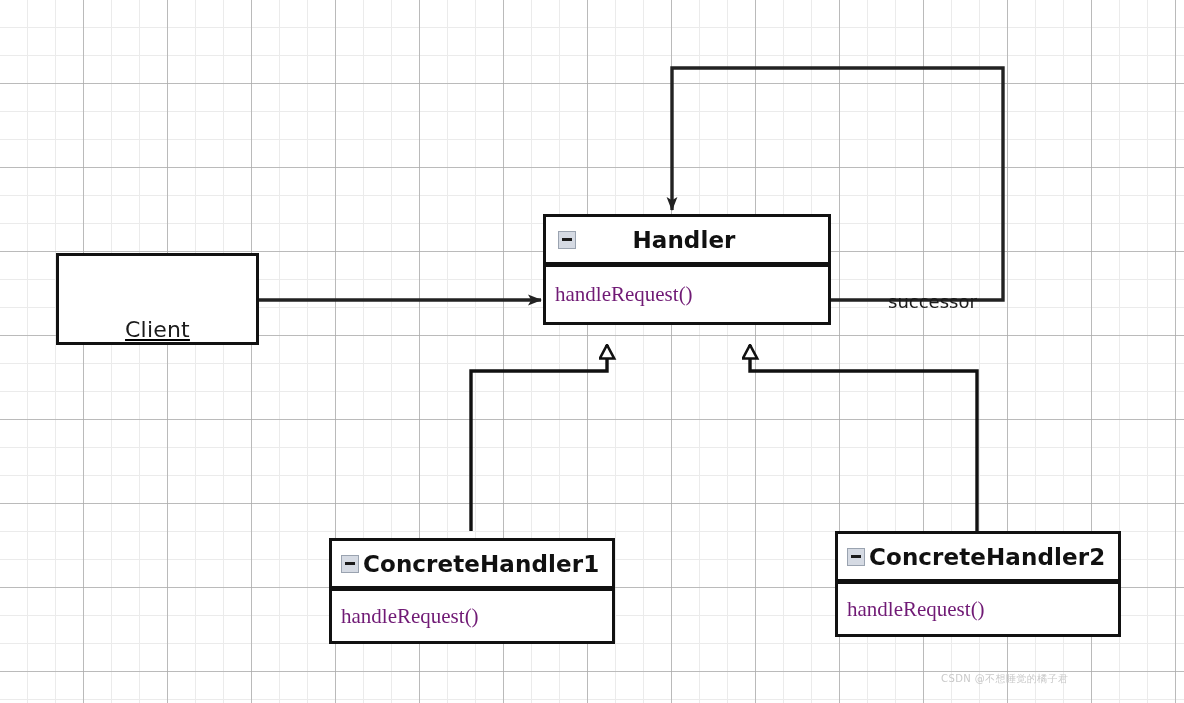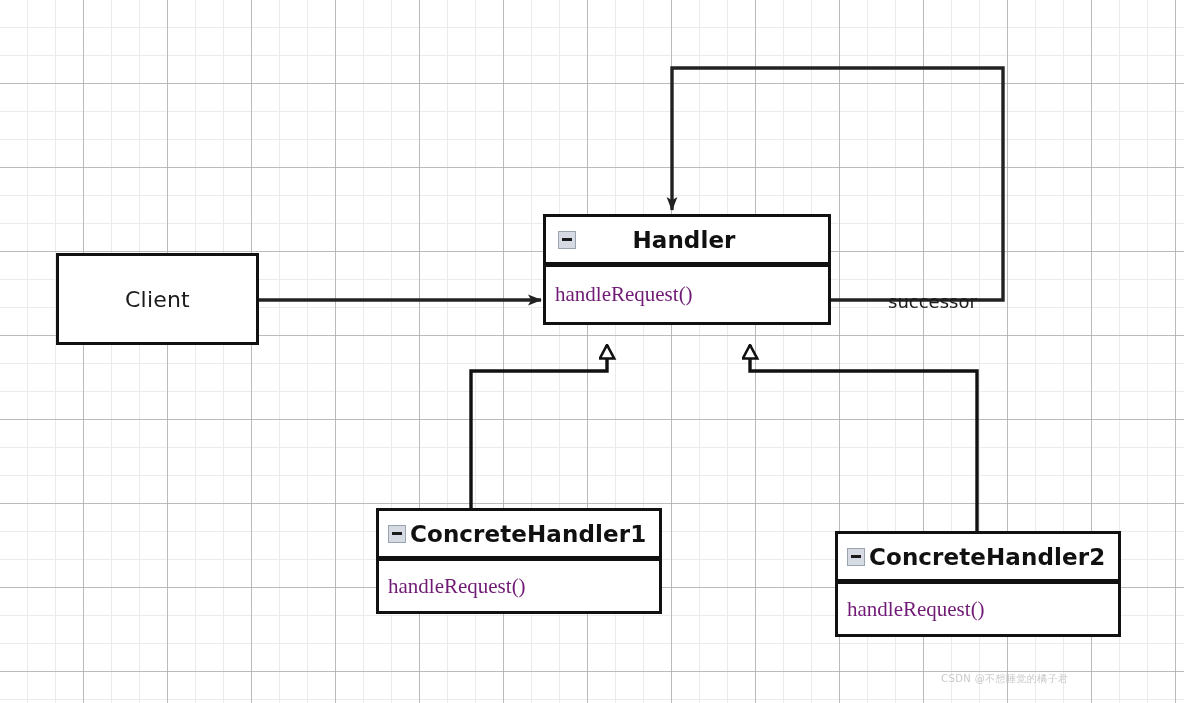--- a/index.html
+++ b/index.html
@@ -37,22 +37,23 @@
     background: #ffffff;
     border: 3px solid #111111;
     box-sizing: border-box;
   }
   .plainbox {
     position: absolute;
     background: #ffffff;
     border: 3px solid #111111;
     box-sizing: border-box;
     display: flex;
-    align-items: center;
+    align-items: flex-end;
     justify-content: center;
+    text-decoration: underline;
   }
   .plainbox .plain-label {
     font-size: 22px;
     color: #1b1b1b;
     letter-spacing: 0.2px;
   }
 
   .uml-header {
     position: relative;
     box-sizing: border-box;
@@ -176,21 +177,21 @@
   <div class="umlbox" style="left:543px; top:214px; width:288px; height:111px;">
     <div class="uml-header center" style="height:48px;">
       <span class="collapse-icon abs"></span>
       <span class="uml-title">Handler</span>
     </div>
     <div class="uml-body" style="height:57px;">
       <span class="uml-op">handleRequest()</span>
     </div>
   </div>
 
-  <div class="umlbox" style="left:329px; top:508px; width:286px; height:106px;margin-left:47px;">
+  <div class="umlbox" style="left:329px; top:538px; width:286px; height:106px;">
     <div class="uml-header left" style="height:48px; padding-left:9px;">
       <span class="collapse-icon inline"></span>
       <span class="uml-title">ConcreteHandler1</span>
     </div>
     <div class="uml-body" style="height:52px;">
       <span class="uml-op">handleRequest()</span>
     </div>
   </div>
 
   <div class="umlbox" style="left:835px; top:531px; width:286px; height:106px;">

